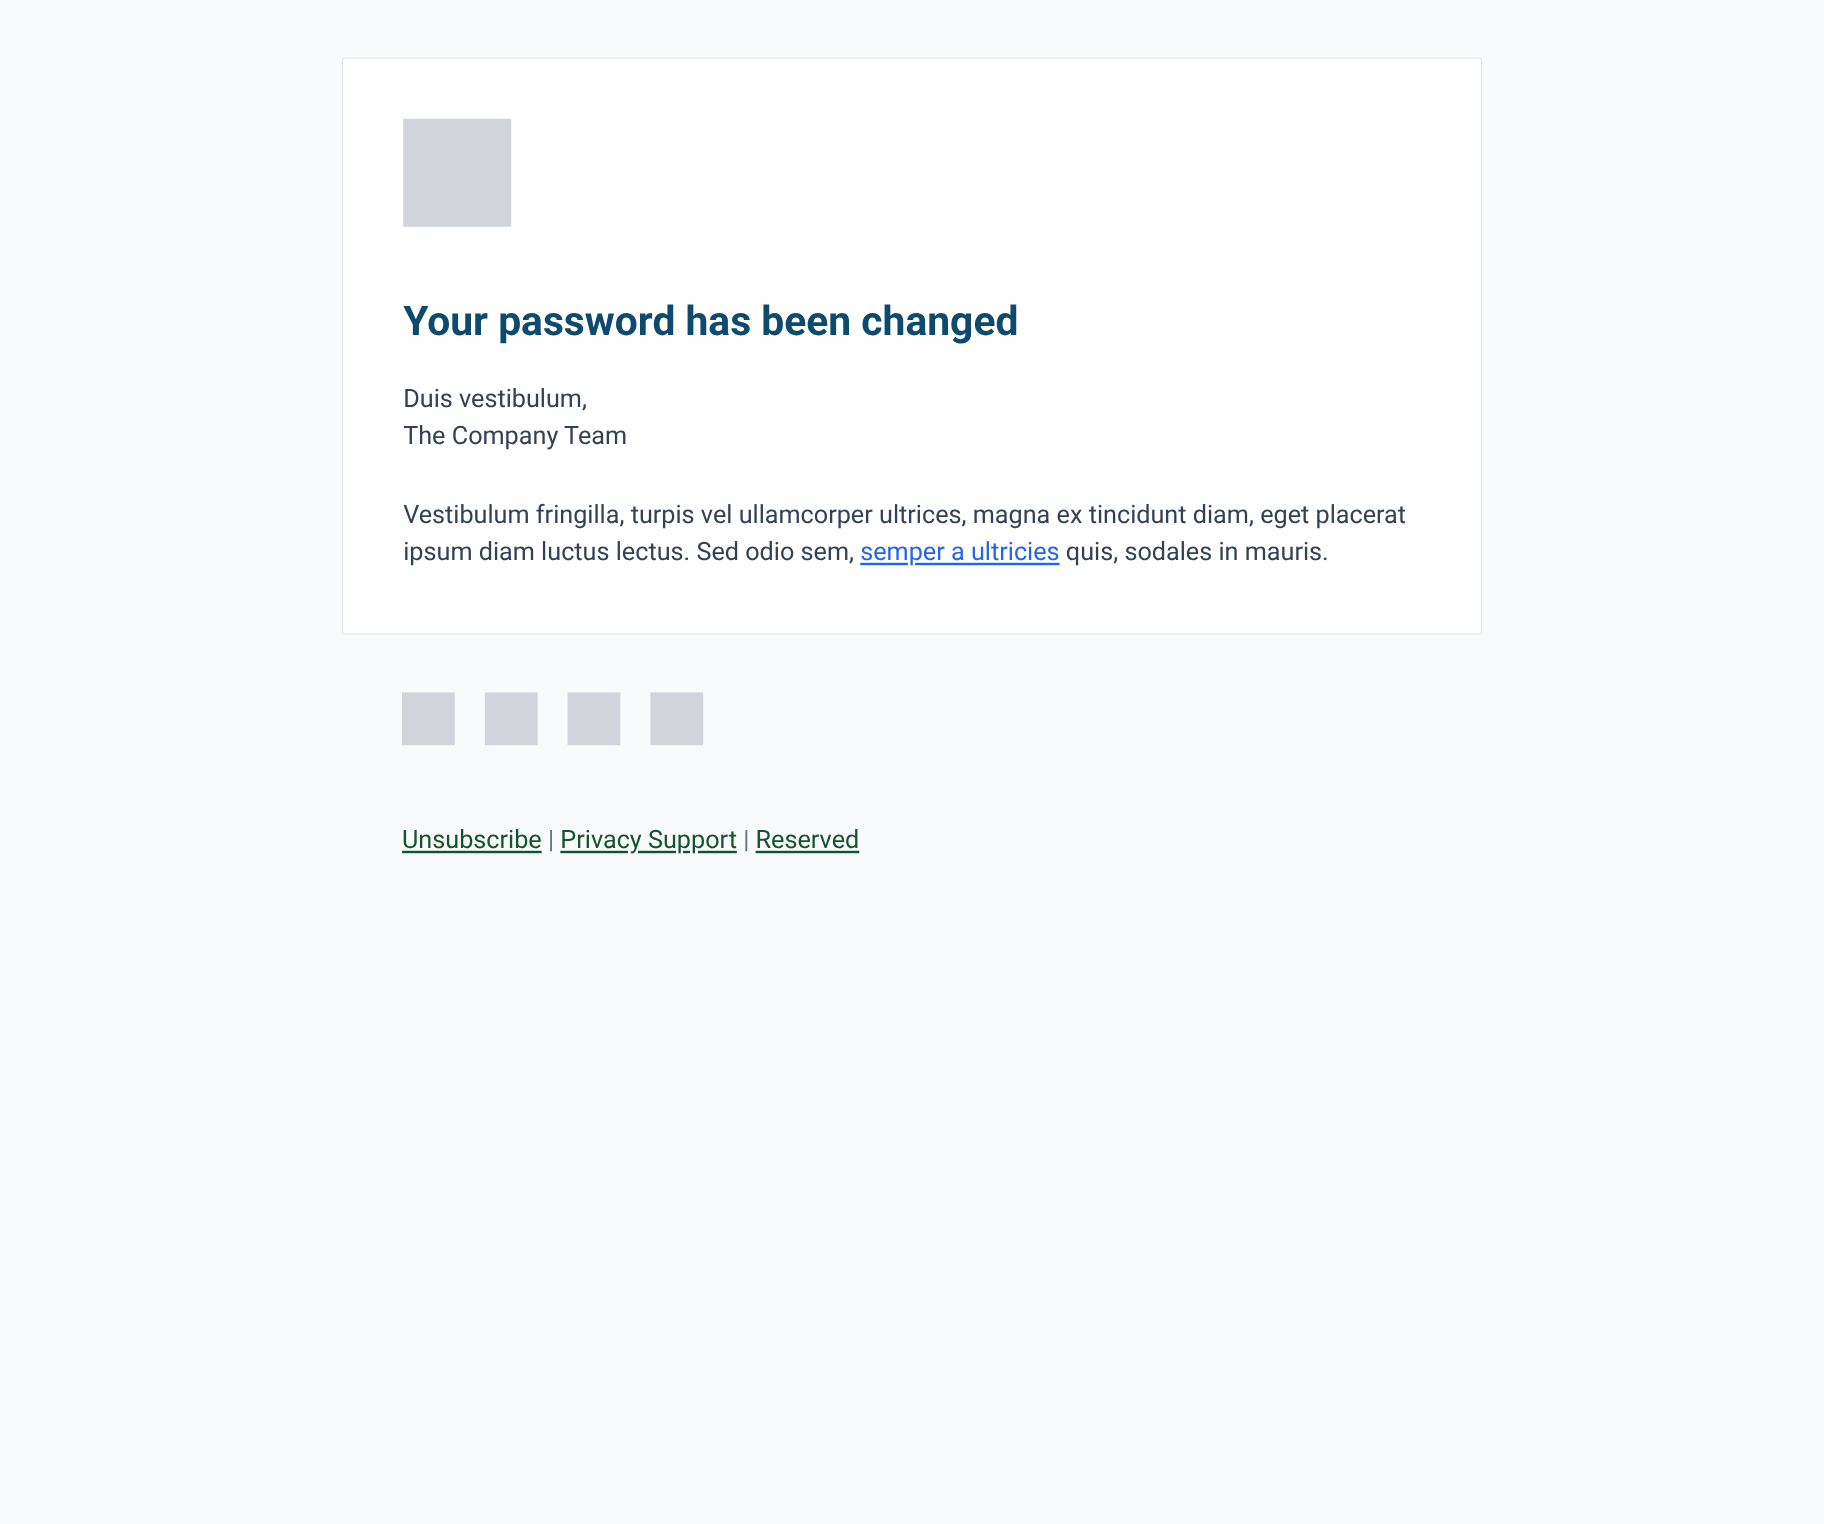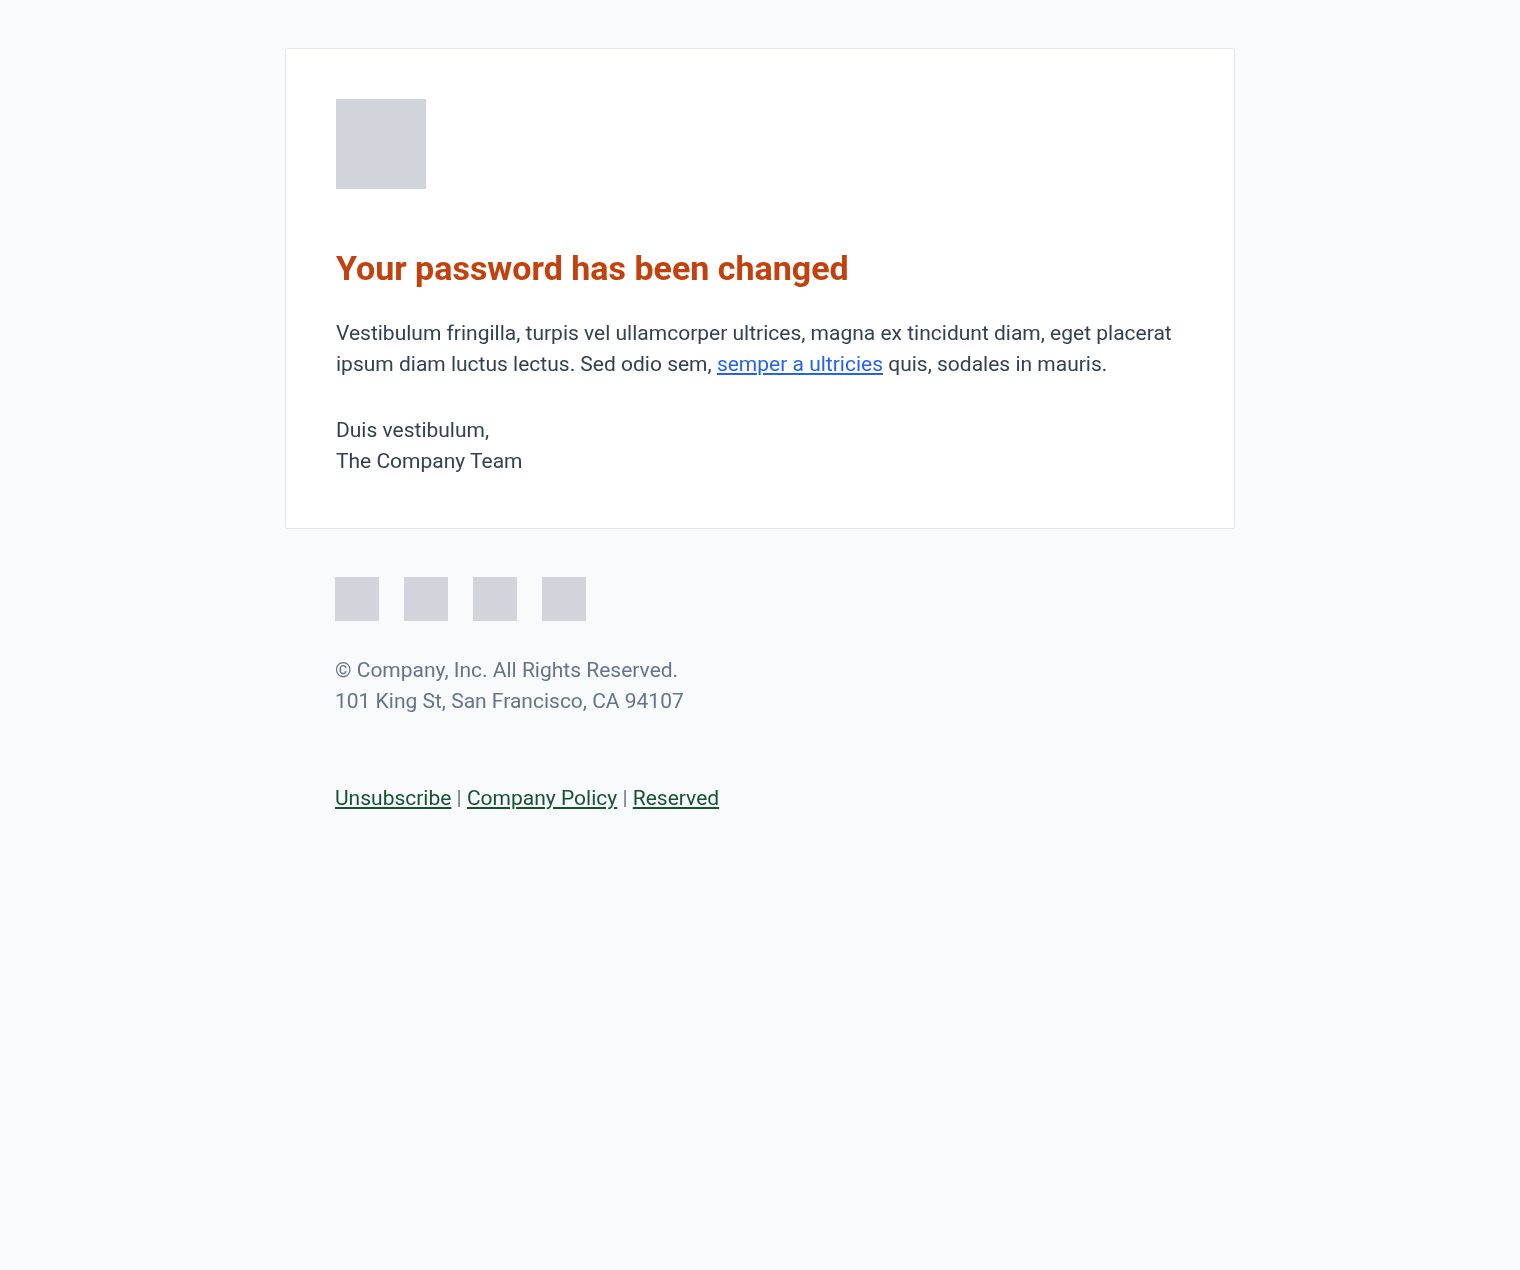--- a/index.html
+++ b/index.html
@@ -26,21 +26,21 @@
   }
   .logo-placeholder {
     width: 90px;
     height: 90px;
     background: #d1d5db;
     margin-bottom: 58px;
   }
   h1.heading {
     font-size: 34px;
     font-weight: 700;
-    color: #c2410c;
+    color: #0c4a6e;
     margin-bottom: 28px;
     line-height: 1.25;
   }
   p.body-text {
     font-size: 21px;
     line-height: 1.5;
     color: #334155;
     margin-bottom: 34px;
   }
   p.body-text:last-child {
@@ -85,41 +85,37 @@
 
 <div class="container">
 
   <div class="card">
     <div class="logo-placeholder"></div>
 
     <h1 class="heading">Your password has been changed</h1>
 
 
     <p class="body-text">
-      <span>Vestibulum fringilla, turpis vel ullamcorper ultrices, magna ex tincidunt diam, eget placerat ipsum diam luctus lectus. Sed odio sem, </span><a href="#" class="inline-link">semper a ultricies</a><span> quis, sodales in mauris.</span>
+      <span>Duis vestibulum,</span><br>
+      <span>The Company Team</span>
     </p>
 
     <p class="body-text">
-      <span>Duis vestibulum,</span><br>
-      <span>The Company Team</span>
+      <span>Vestibulum fringilla, turpis vel ullamcorper ultrices, magna ex tincidunt diam, eget placerat ipsum diam luctus lectus. Sed odio sem, </span><a href="#" class="inline-link">semper a ultricies</a><span> quis, sodales in mauris.</span>
     </p>
   </div>
 
   <div class="footer">
     <div class="social-row">
       <a href="#" class="social-icon"></a>
       <a href="#" class="social-icon"></a>
       <a href="#" class="social-icon"></a>
       <a href="#" class="social-icon"></a>
     </div>
 
-    <p class="footer-text">
-      <span>© Company, Inc. All Rights Reserved.</span><br>
-      <span>101 King St, San Francisco, CA 94107</span>
-    </p>
 
     <p class="footer-text">
       <br>
-      <a href="#">Unsubscribe</a><span class="sep"> | </span><a href="#">Company Policy</a><span class="sep"> | </span><a href="#">Reserved</a>
+      <a href="#">Unsubscribe</a><span class="sep"> | </span><a href="#">Privacy Support</a><span class="sep"> | </span><a href="#">Reserved</a>
     </p>
   </div>
 
 </div>
 
 </body></html>

